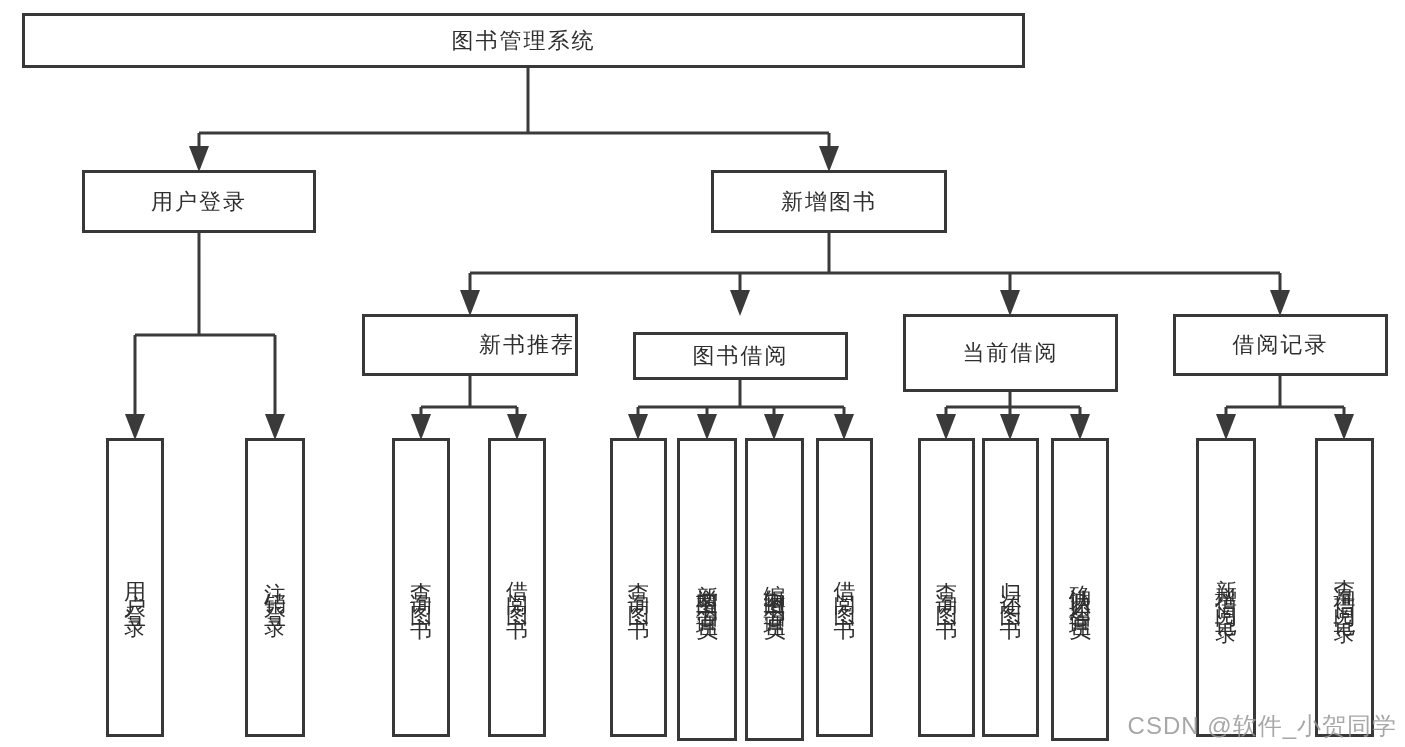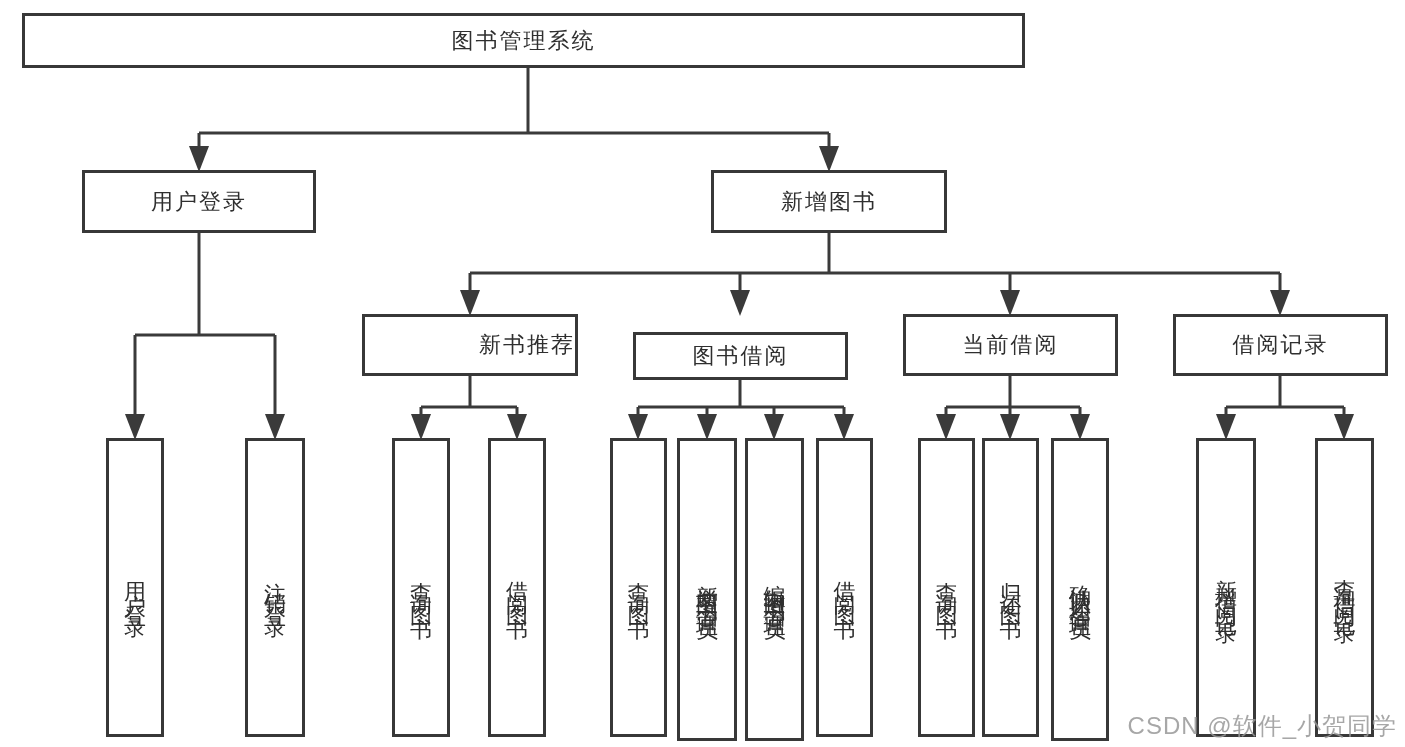--- a/index.html
+++ b/index.html
@@ -119,21 +119,21 @@
   <div class="box" style="left:711px; top:170px; width:236px; height:63px;">
     <span class="hlabel">新增图书</span>
   </div>
 
   <div class="box" style="left:362px; top:314px; width:216px; height:62px;justify-content:flex-end;">
     <span class="hlabel">新书推荐</span>
   </div>
   <div class="box" style="left:633px; top:314px; width:215px; height:48px;margin-top:18px;">
     <span class="hlabel">图书借阅</span>
   </div>
-  <div class="box" style="left:903px; top:314px; width:215px; height:62px;">
+  <div class="box" style="left:903px; top:314px; width:215px; height:78px;">
     <span class="hlabel">当前借阅</span>
   </div>
   <div class="box" style="left:1173px; top:314px; width:215px; height:62px;">
     <span class="hlabel">借阅记录</span>
   </div>
 
   <div class="box" style="left:106px; top:438px; width:58px; height:299px;">
     <span class="vtext cjk4">用户登录</span>
   </div>
   <div class="box" style="left:245px; top:438px; width:60px; height:299px;">

